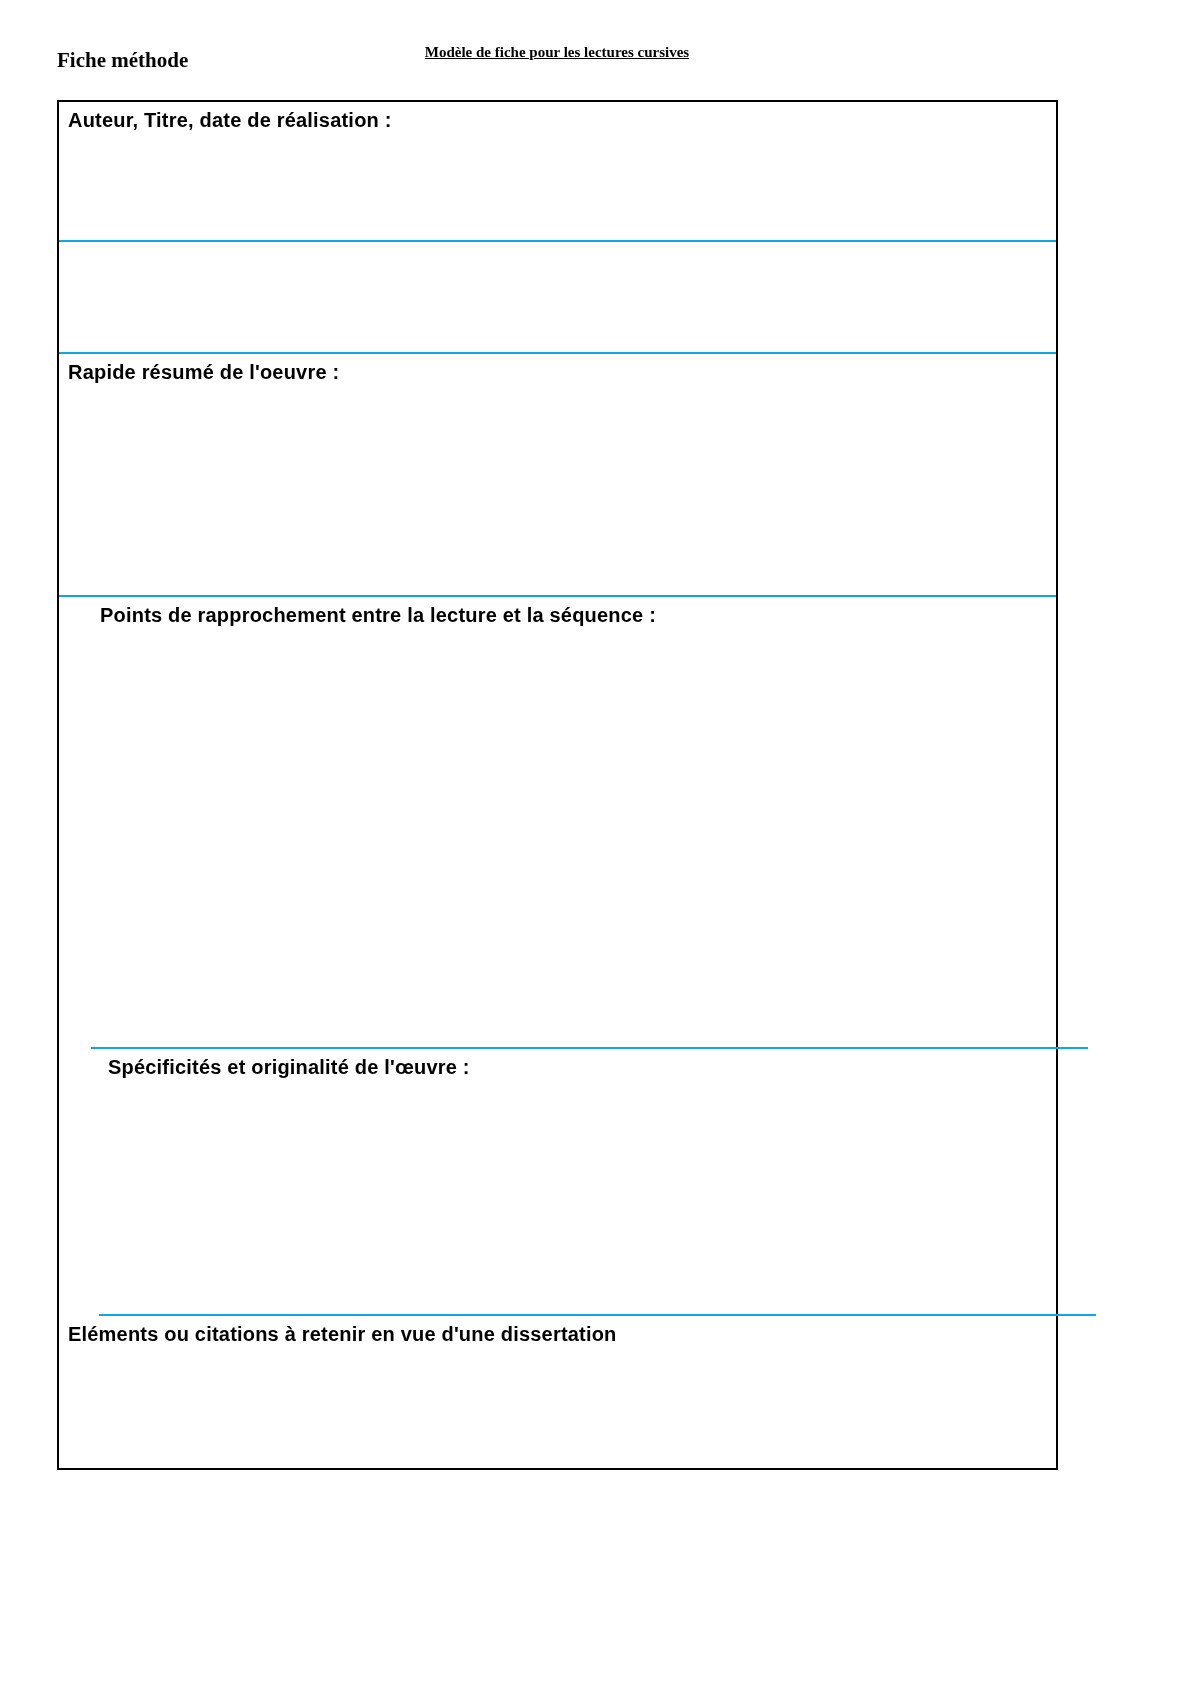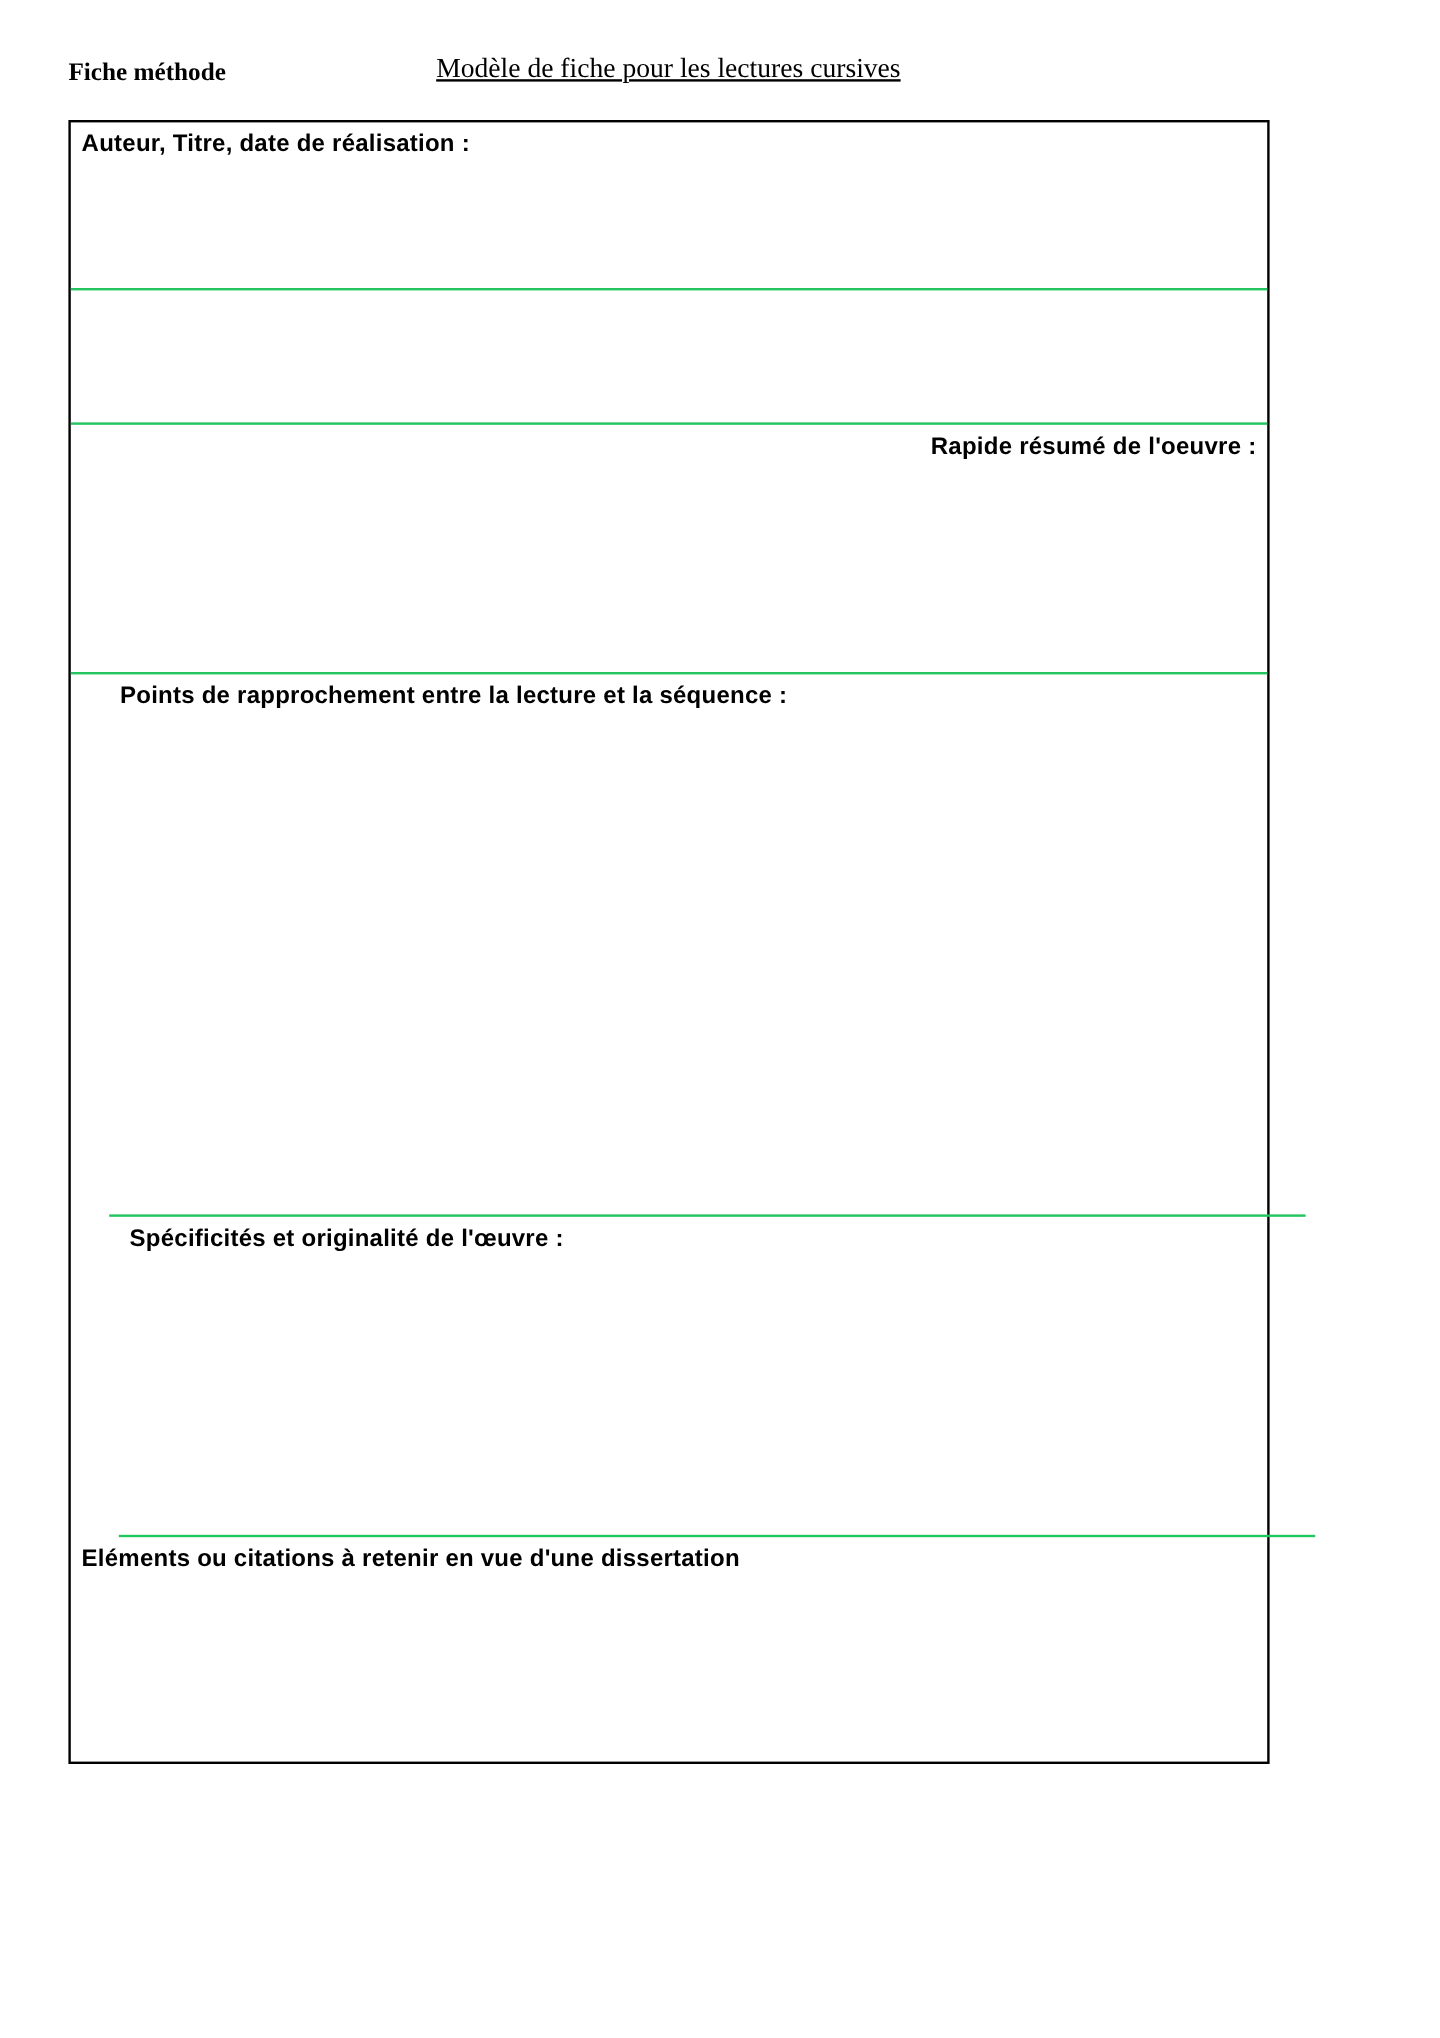--- a/index.html
+++ b/index.html
@@ -31,44 +31,44 @@
     font-weight: 700;
     white-space: nowrap;
   }
   .doc-title {
     position: absolute;
     left: 0;
     right: 0;
     top: 0;
     text-align: center;
     font-family: "Liberation Serif", serif;
-    font-size: 23px;
-    font-weight: 400;
+    font-size: 15px;
+    font-weight: 700;
     text-decoration: underline;
     white-space: nowrap;
   }
   .sheet {
     position: absolute;
     left: 57px;
     top: 100px;
     width: 1001px;
     height: 1370px;
     border: 2px solid #000000;
   }
   .form-row {
     width: 100%;
-    border-bottom: 2px solid #22c55e;
+    border-bottom: 2px solid #0ea5e9;
     padding: 7px 9px;
   }
   .form-row:last-child {
     border-bottom: none;
   }
   .row-auteur        { height: 140px; }
   .row-mouvement     { height: 112px; }
-  .row-resume        { height: 208px; text-align: right; }
+  .row-resume        { height: 243px; }
   .row-rapprochement { height: 452px; margin-left: 32px; }
   .row-specificites  { height: 267px; margin-left: 40px; }
   .row-citations     { height: 154px; }
   .row-label {
     font-weight: 700;
     font-size: 20px;
     letter-spacing: 0.2px;
   }
   .row-value {
     display: block;

